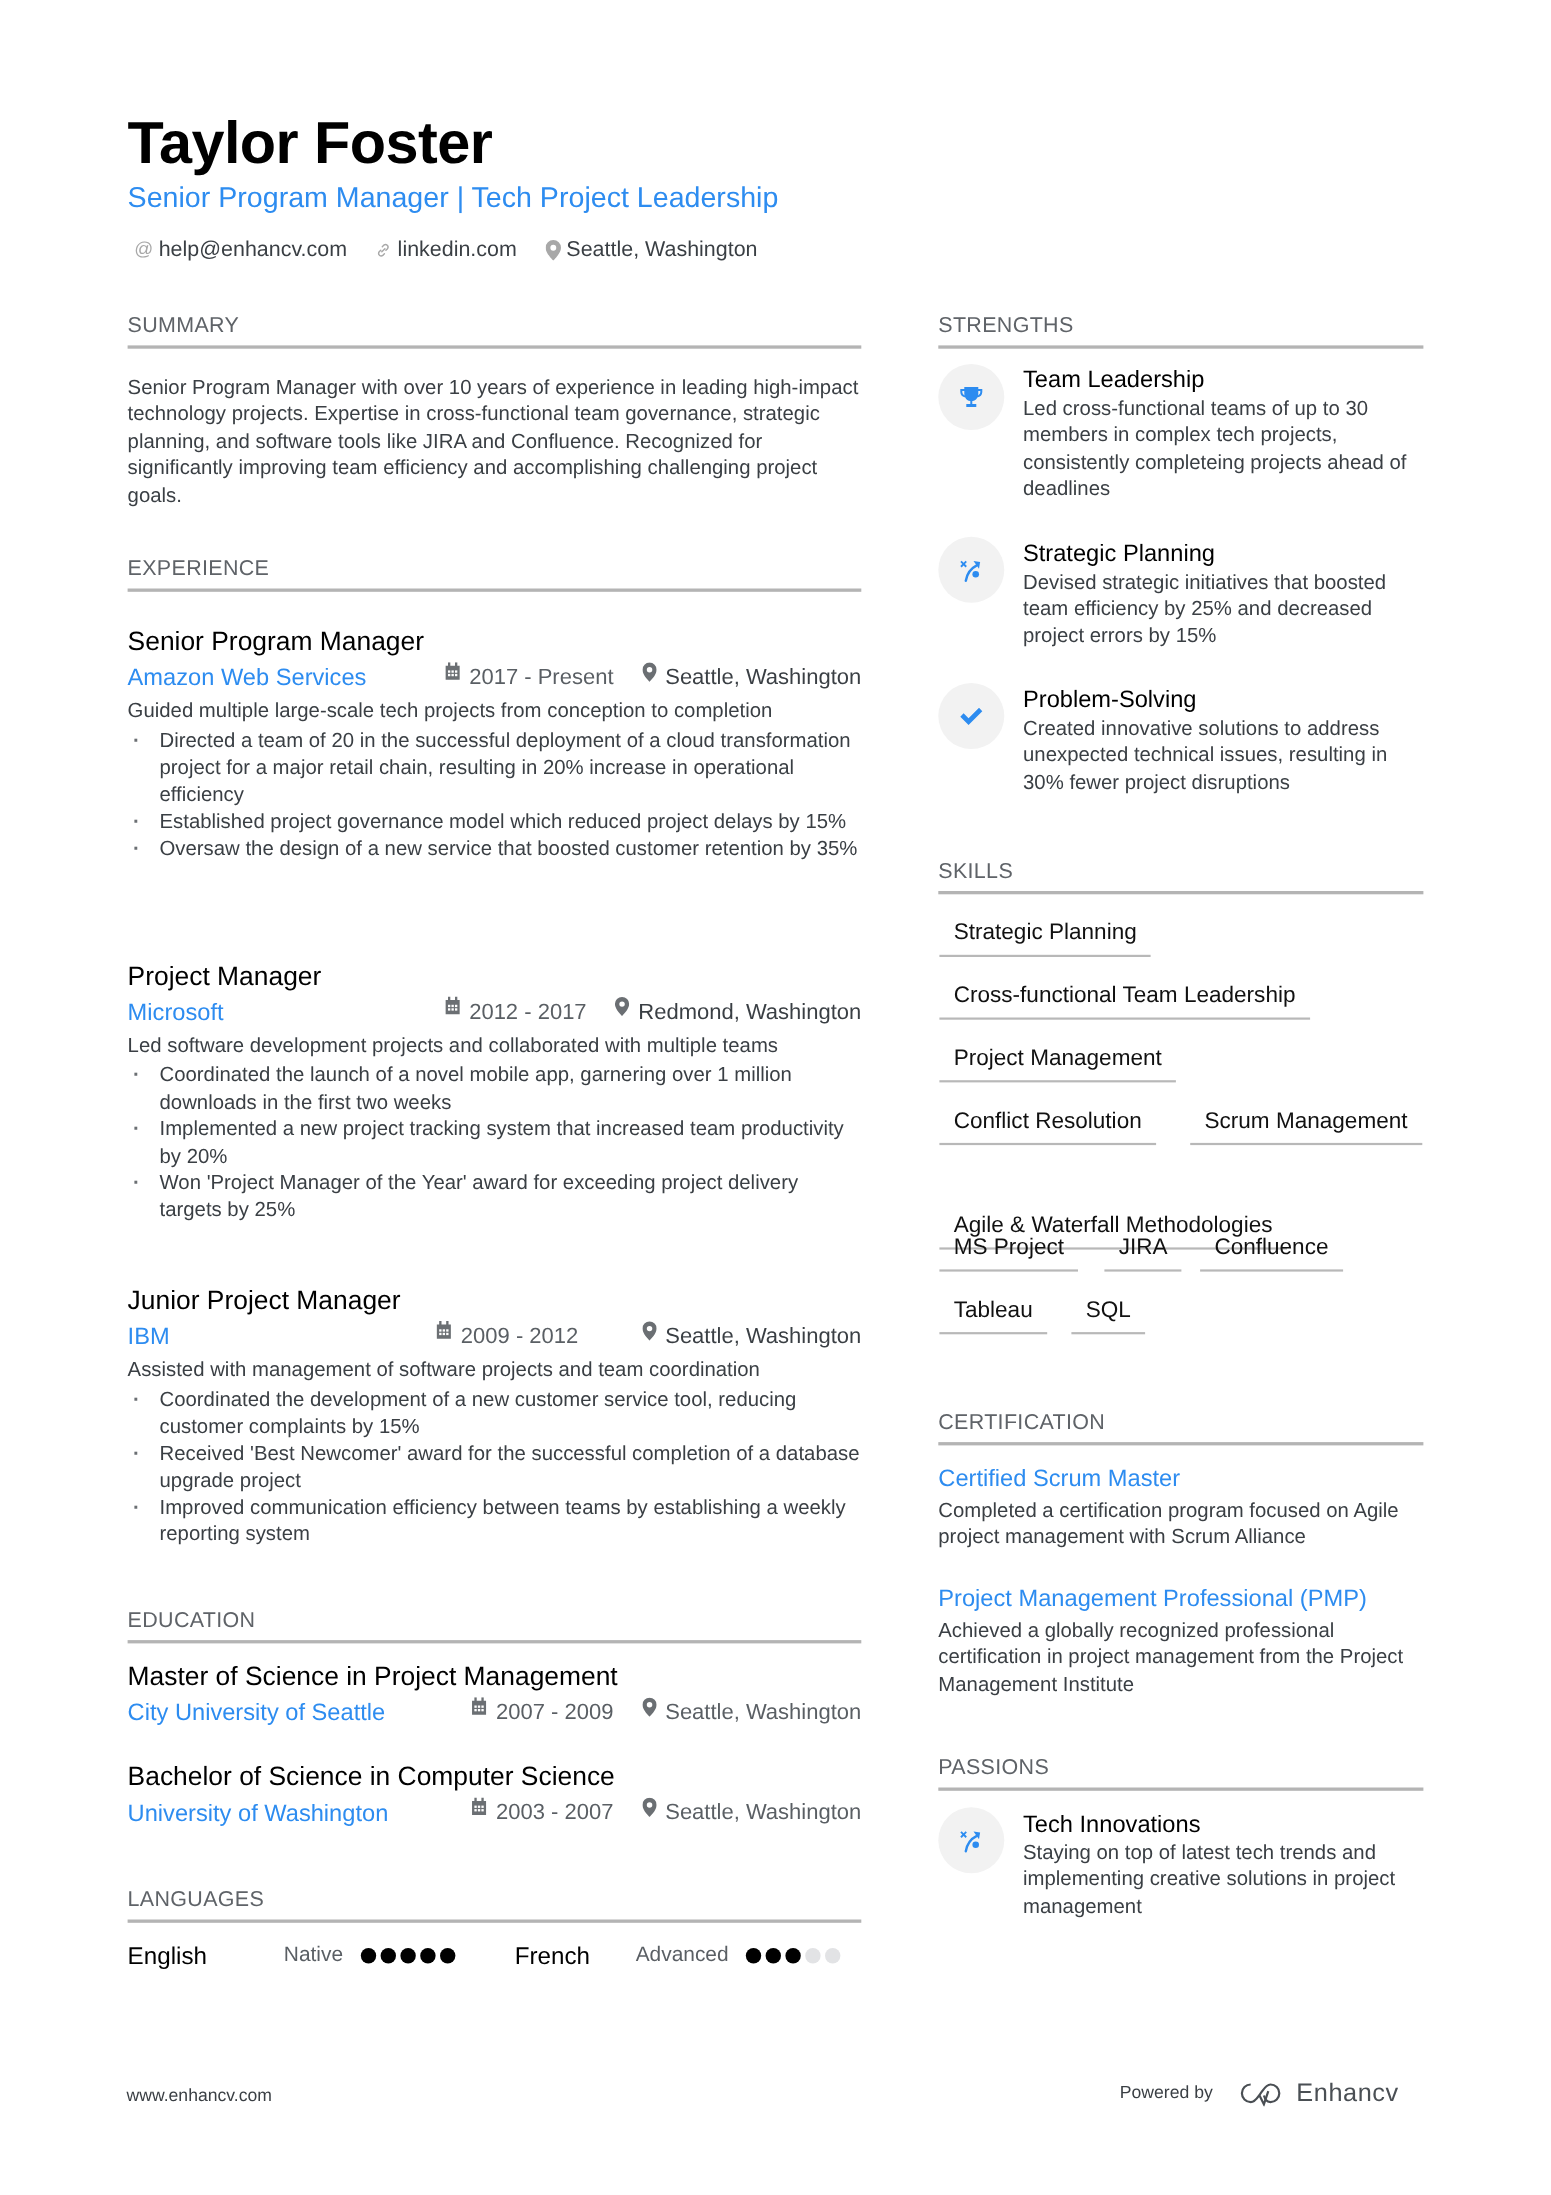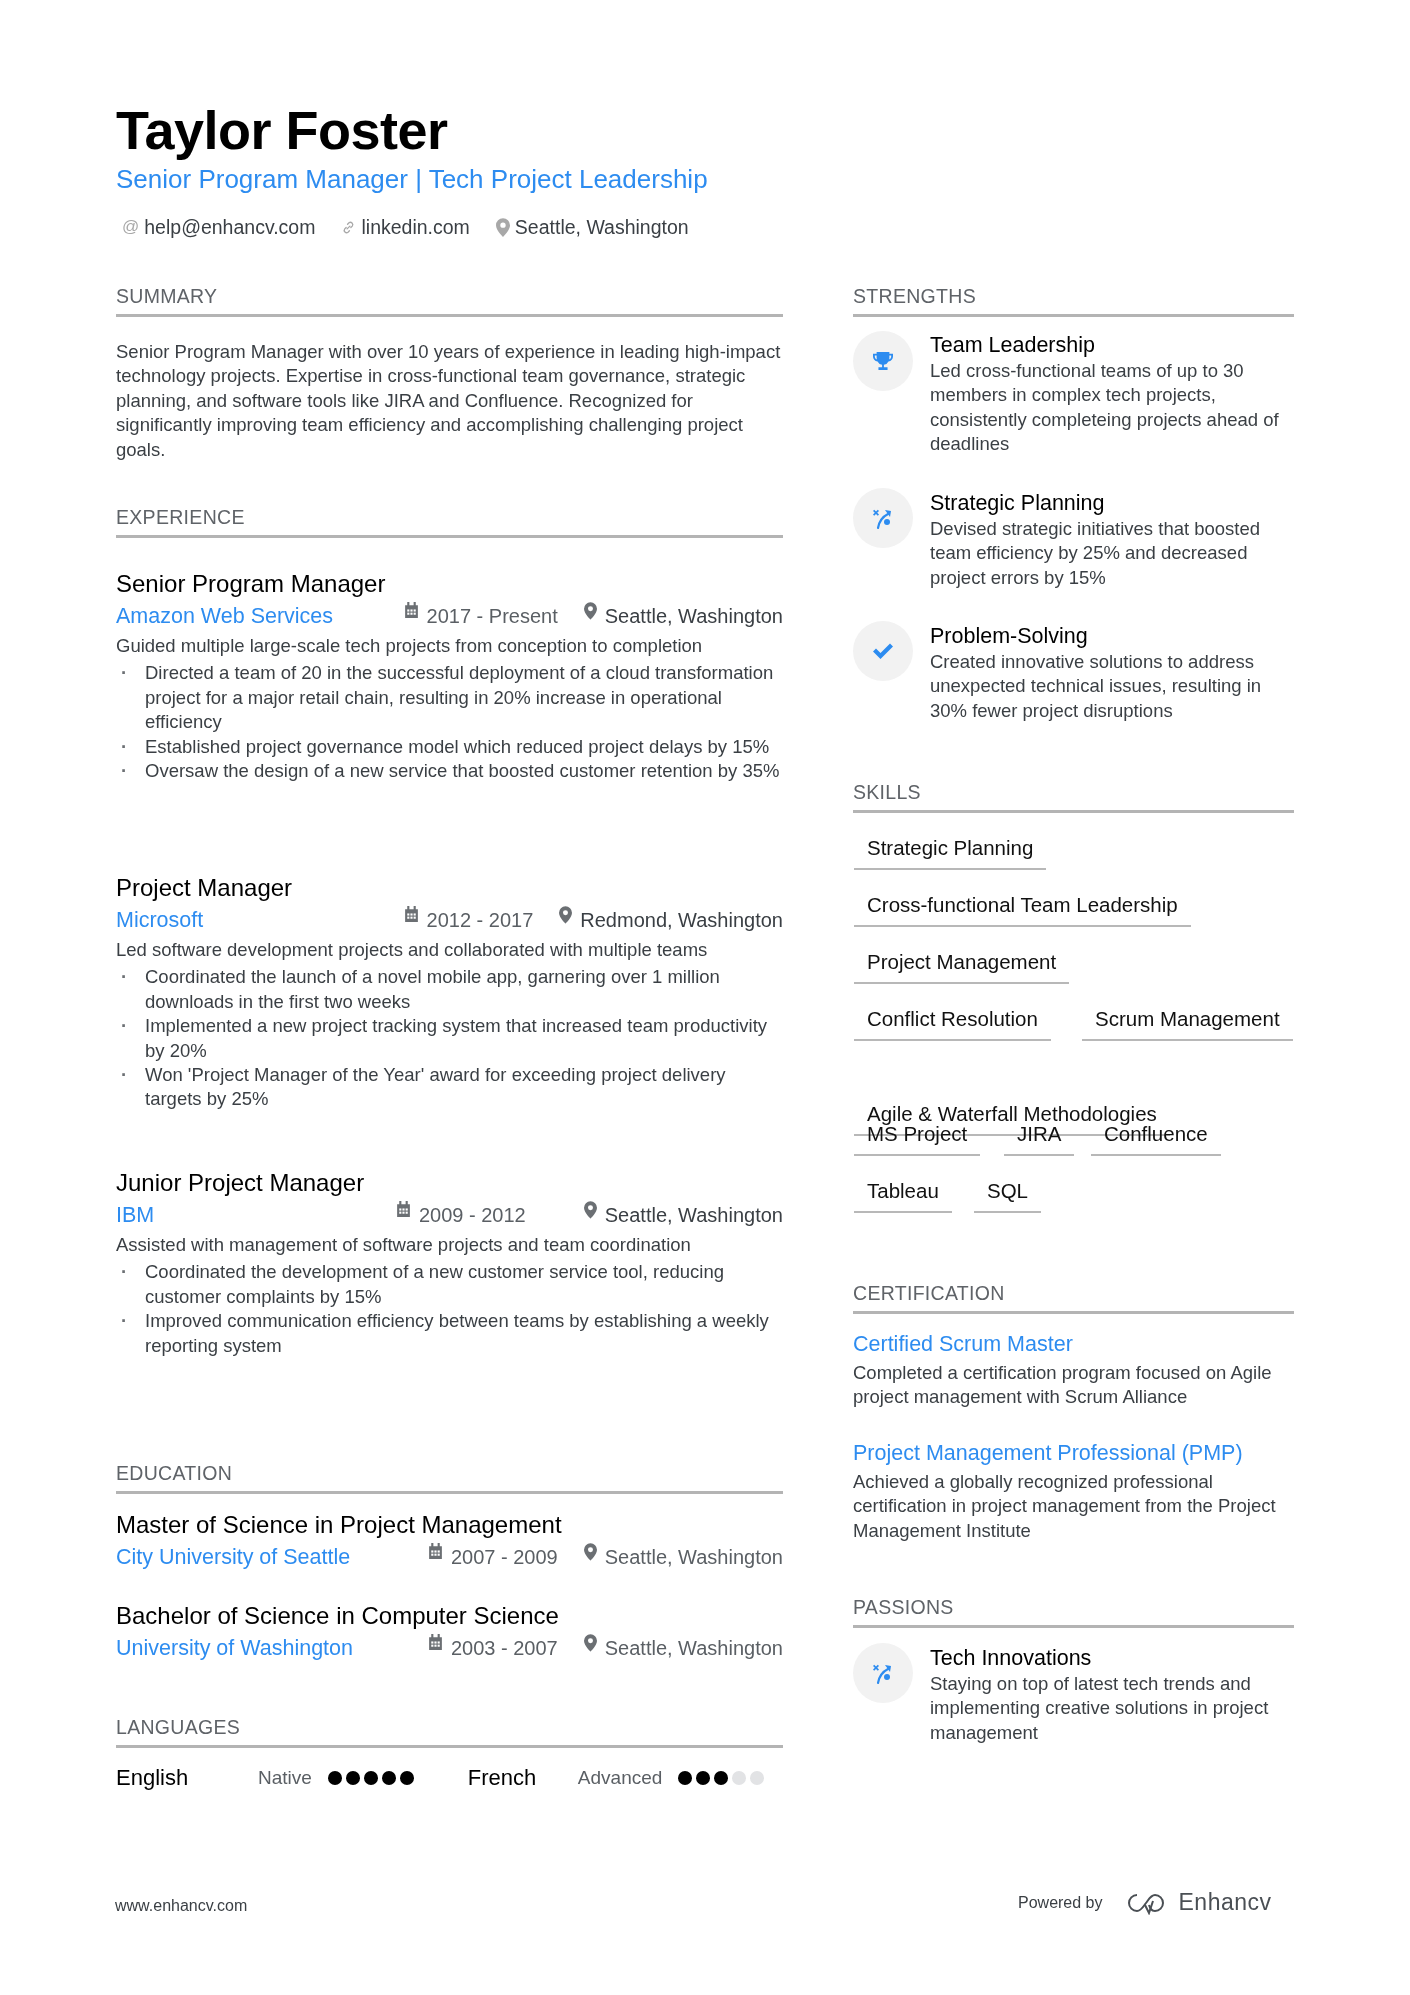--- a/index.html
+++ b/index.html
@@ -177,20 +177,21 @@
     <span class="meta-item loc">
       <svg width="13" height="18" viewBox="0 0 12 16">
           <path d="M6 0a6 6 0 00-6 6c0 4.5 6 10 6 10s6-5.5 6-10a6 6 0 00-6-6zm0 8.3A2.3 2.3 0 116 3.7a2.3 2.3 0 010 4.6z"></path>
         </svg>
       <span>Seattle, Washington</span>
     </span>
   </div>
   <div class="job-desc">Assisted with management of software projects and team coordination</div>
   <ul class="bullets">
     <li>Coordinated the development of a new customer service tool, reducing customer complaints by 15%</li>
+    <li>Received 'Best Newcomer' award for the successful completion of a database upgrade project</li>
     <li>Improved communication efficiency between teams by establishing a weekly reporting system</li>
   </ul>
 </div>
 
 <div class="abs leftcol" style="top:1461px;">
   <div class="sec-title">EDUCATION</div>
   <div class="sec-rule"></div>
 </div>
 
 <div class="abs leftcol" style="top:1510px;">

